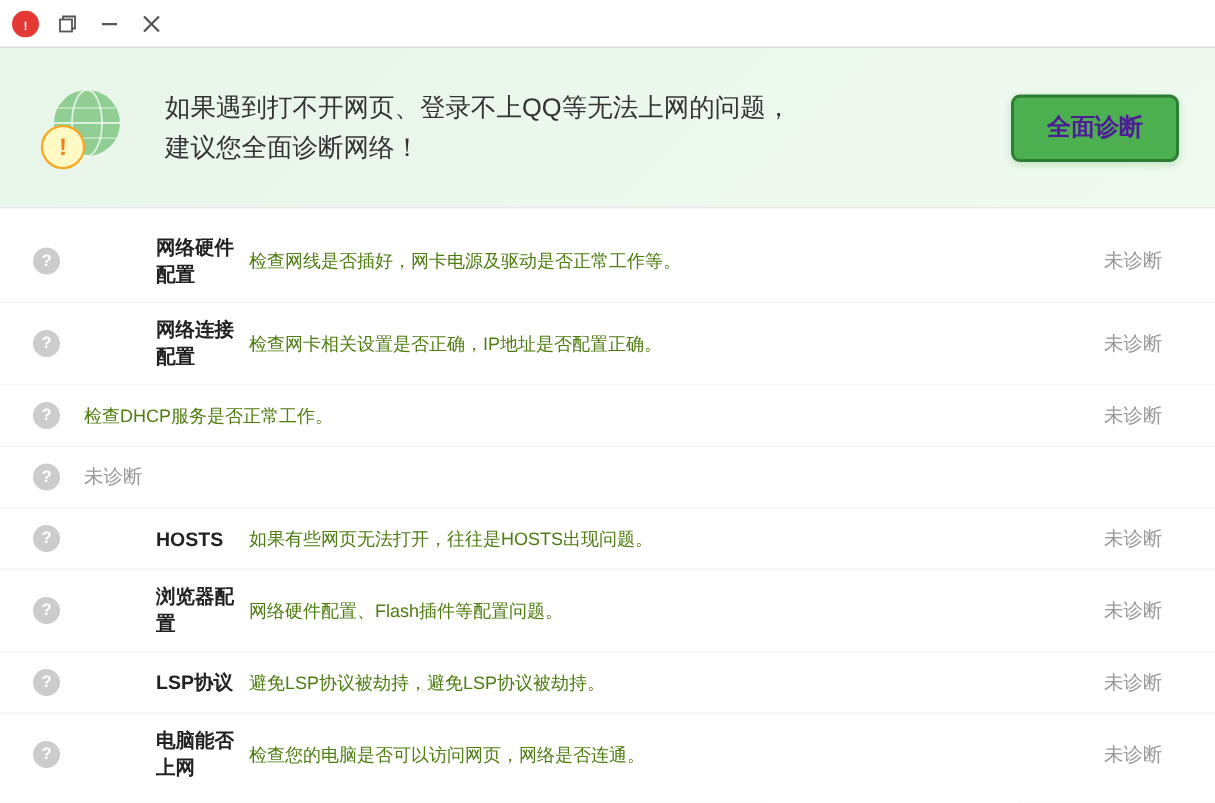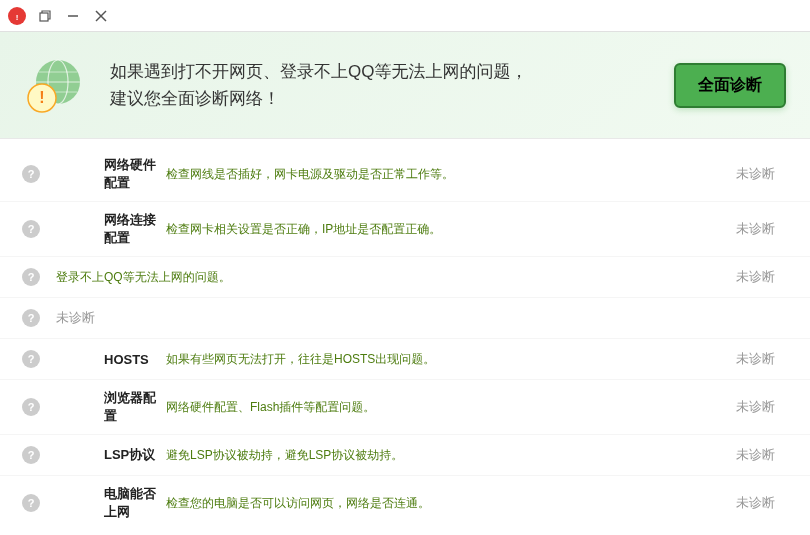--- a/index.html
+++ b/index.html
@@ -83,21 +83,21 @@
       line-height: 1.6;
     }
     .banner-subtitle {
       font-size: 17px;
       color: #333;
       font-weight: 500;
       line-height: 1.6;
     }
     .diagnose-btn {
       background: #4caf50;
-      color: #000000;
+      color: #4c1d95;
       border: 2.5px solid #2e7d32;
       border-radius: 6px;
       padding: 10px 22px;
       font-size: 16px;
       font-weight: bold;
       cursor: pointer;
       white-space: nowrap;
       flex-shrink: 0;
       font-family: 'Microsoft YaHei', sans-serif;
       box-shadow: 0 2px 6px rgba(76,175,80,0.3);
@@ -239,21 +239,21 @@
       </div>
       <span class="item-name">网络连接配置</span>
       <span class="item-desc">检查网卡相关设置是否正确，IP地址是否配置正确。</span>
       <span class="item-status">未诊断</span>
     </div>
 
     <div class="item-row">
       <div class="item-icon">
         <div class="q-icon">?</div>
       </div>
-      <span class="item-desc">登录不上QQ等无法上网的问题。</span>
+      <span class="item-desc">检查DHCP服务是否正常工作。</span>
       <span class="item-status">未诊断</span>
     </div>
 
     <div class="item-row">
       <div class="item-icon">
         <div class="q-icon">?</div>
       </div>
       <span class="item-status">未诊断</span>
     </div>
 

